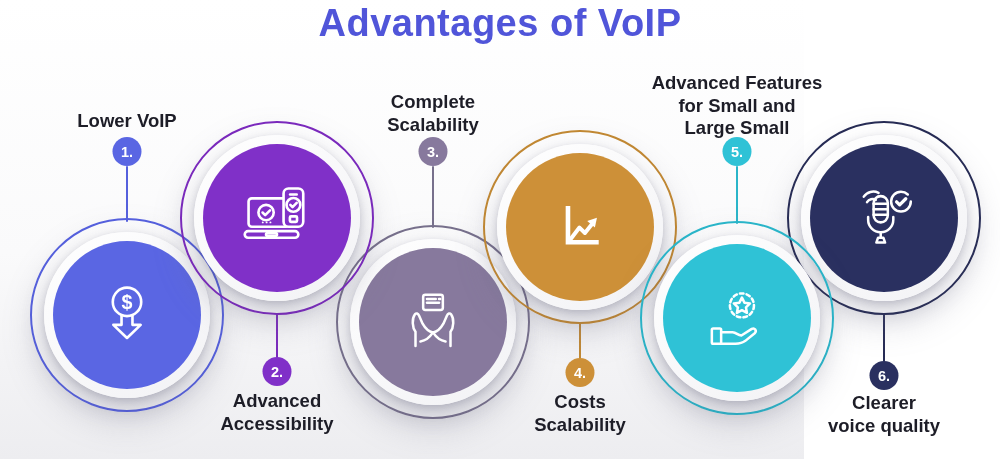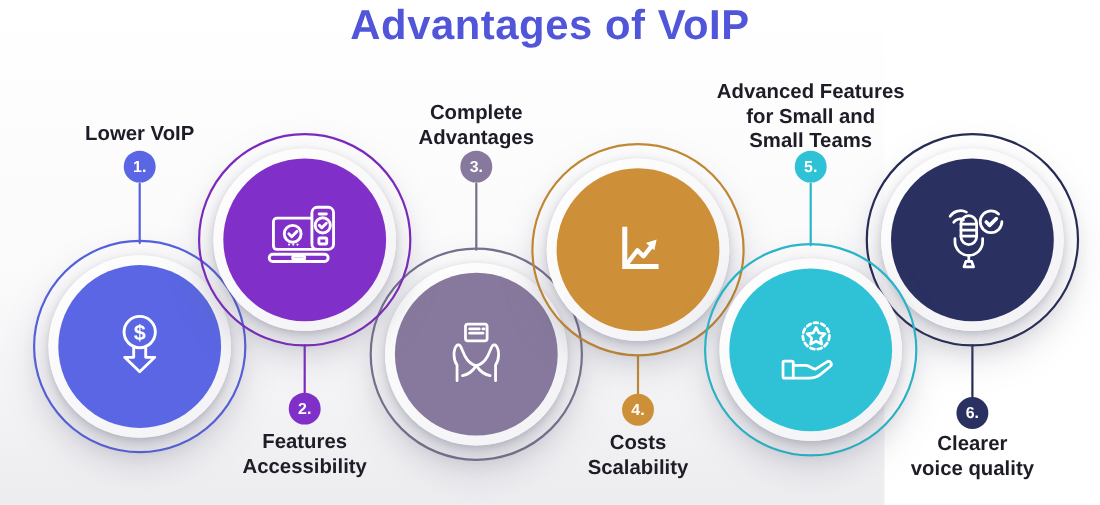--- a/index.html
+++ b/index.html
@@ -71,21 +71,21 @@
         <rect x="2.5" y="44" width="49" height="6" rx="3"></rect>
         <rect x="22" y="45.7" width="10" height="2.6" rx="1.3"></rect>
         <rect x="38" y="5" width="18" height="35" rx="4.5" style="fill:var(--fill)"></rect>
         <path d="M44 10.5 h6"></path>
         <circle cx="47" cy="20" r="6.3"></circle>
         <path d="M44.2 20 l2 2 3.8 -3.8"></path>
         <rect x="43.8" y="30.5" width="6.5" height="5" rx="1"></rect>
       </svg>
     </div>
     <div class="badge">2.</div>
-    <div class="label">Features
+    <div class="label">Advanced
 Accessibility</div>
   </div>
 
   <div class="item i3" style="--fill: #87799d; --ring: #77708c;">
     <div class="stem"></div>
     <div class="ring"></div>
     <div class="disc-white"></div>
     <div class="disc">
       <svg width="70" height="70" viewBox="0 0 64 64" fill="none" stroke="#fff" stroke-width="2.3" stroke-linecap="round" stroke-linejoin="round">
         <rect x="23" y="7" width="18" height="14" rx="2"></rect>
@@ -93,21 +93,21 @@
           <path d="M37.5 11 h1"></path>
           <path d="M26.5 14.5 h11"></path>
         <path d="M16 54 L16 41 C13 37 12.5 29 15.5 25 C16.6 23.6 18.4 24.2 19.2 26 L22.5 33.5 C25 38 29 41 32 41.5"></path>
         <path d="M32 41.5 C29.2 45.8 24.5 49.2 20.5 49.8"></path>
         <path d="M48 54 L48 41 C51 37 51.5 29 48.5 25 C47.4 23.6 45.6 24.2 44.8 26 L41.5 33.5 C39 38 35 41 32 41.5"></path>
         <path d="M32 41.5 C34.8 45.8 39.5 49.2 43.5 49.8"></path>
       </svg>
     </div>
     <div class="badge">3.</div>
     <div class="label">Complete
-Advantages</div>
+Scalability</div>
   </div>
 
   <div class="item i4" style="--fill: #cd9038; --ring: #c18833;">
     <div class="stem"></div>
     <div class="ring"></div>
     <div class="disc-white"></div>
     <div class="disc">
       <svg width="70" height="70" viewBox="0 0 64 64" fill="none" stroke="#fff" stroke-width="2.4" stroke-linecap="round" stroke-linejoin="round">
         <path d="M21 15 V46 H47" stroke-width="4.2" stroke-linecap="square" stroke-linejoin="miter"></path>
         <path d="M23.5 43 L31.5 32.5 L36.5 37.5 L42.5 30" stroke-width="3.6"></path>
@@ -127,21 +127,21 @@
       <svg width="70" height="70" viewBox="0 0 64 64" fill="none" stroke="#fff" stroke-width="2.3" stroke-linecap="round" stroke-linejoin="round">
         <circle cx="36.5" cy="20.5" r="11" stroke-dasharray="3.4 2.8"></circle>
         <path d="M36.5 13.4 l2.3 4.6 5.1 .7 -3.7 3.6 .9 5 -4.6 -2.4 -4.6 2.4 .9 -5 -3.7 -3.6 5.1 -.7 z"></path>
         <rect x="9" y="41.5" width="8.5" height="14" rx="1.2"></rect>
         <path d="M17.5 45 h10.5 c3.5 .2 4.5 2.8 8 3 l9.5 -6 c2.6 -1.5 5 1.8 2.7 3.9 l-8.6 7 c-2.6 2 -5.8 2.6 -9 2.6 H17.5"></path>
       </svg>
     </div>
     <div class="badge">5.</div>
     <div class="label">Advanced Features
 for Small and
-Small Teams</div>
+Large Small</div>
   </div>
 
   <div class="item i6" style="--fill: #2a3060; --ring: #272c55;">
     <div class="stem"></div>
     <div class="ring"></div>
     <div class="disc-white"></div>
     <div class="disc">
       <svg width="70" height="70" viewBox="0 0 64 64" fill="none" stroke="#fff" stroke-width="2.3" stroke-linecap="round" stroke-linejoin="round">
         <path d="M13.5 12.5 a10.5 10.5 0 0 1 13.5 -3.5"></path>
         <path d="M16.5 17.5 a6 6 0 0 1 8 -2"></path>

